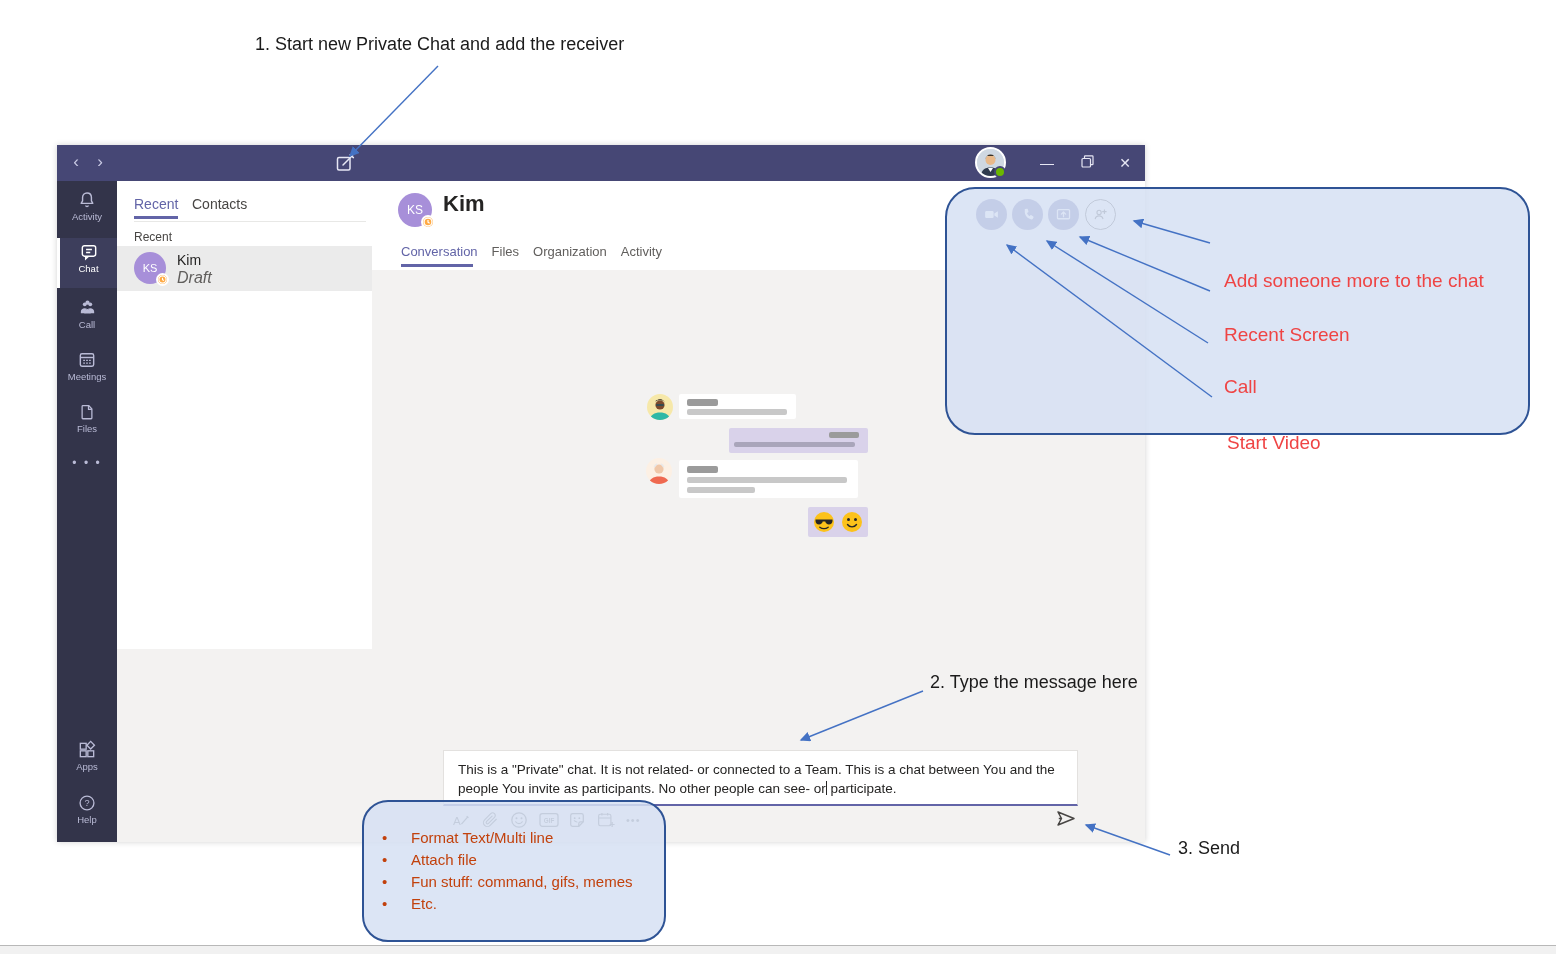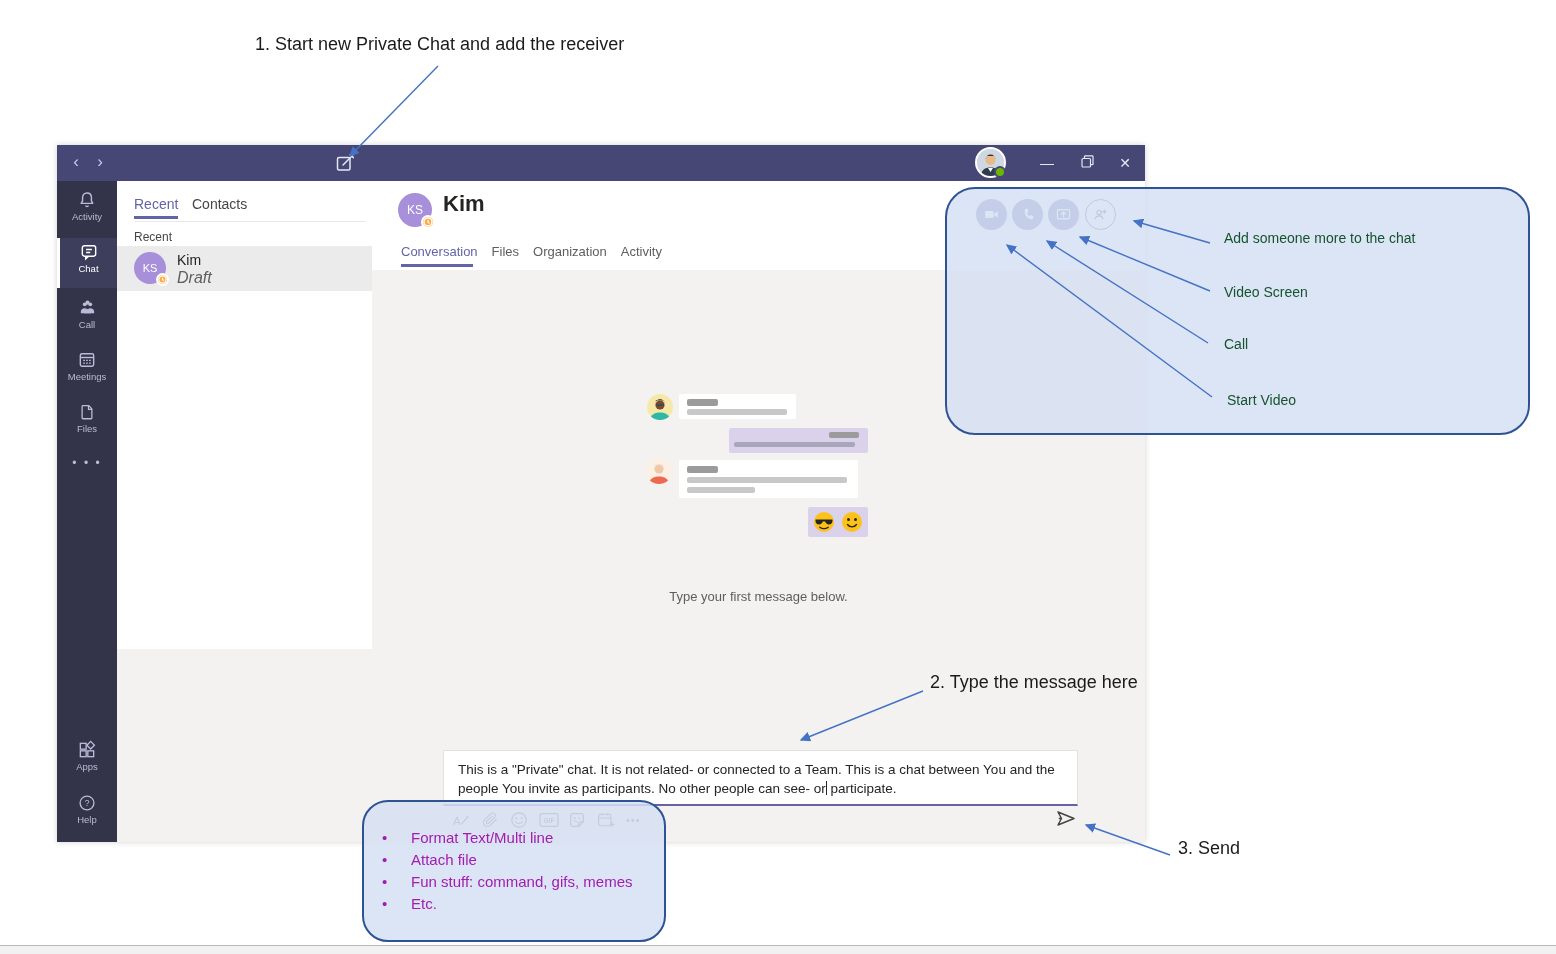--- a/index.html
+++ b/index.html
@@ -79,22 +79,22 @@
   .ct-icon { width:18px; height:18px; display:inline-block; }
   .ct-more { font-size:11px; letter-spacing:1px; color:#605e5c; }
   .send-btn { position:absolute; left:997px; top:662px; width:24px; height:24px; }
 
   
   .ann-text { position:absolute; color:#1b1b1b; font-size:18px; white-space:nowrap; }
   .callout-box { position:absolute; border:2.5px solid #2e5395; background:rgba(214,224,243,0.85);
                  border-radius:30px; }
   #callout-right { left:945px; top:187px; width:585px; height:248px; }
   #callout-bottom { left:362px; top:800px; width:304px; height:142px; border-radius:26px; }
-  .callout-label { position:absolute; font-size:14px; color:#14532d; white-space:nowrap; }
-  .bullet-row { position:absolute; left:382px; font-size:15px; color:#a21caf; white-space:nowrap; }
+  .callout-label { position:absolute; font-size:19px; color:#ef4444; white-space:nowrap;margin-top:40px; }
+  .bullet-row { position:absolute; left:382px; font-size:15px; color:#c2410c; white-space:nowrap; }
   .bullet-row .dot { display:inline-block; width:29px; }
   #arrow-layer { position:absolute; left:0; top:0; width:1556px; height:954px;
                  pointer-events:none; z-index:50; }
   .slide-edge { position:absolute; left:0; top:945px; width:1556px; height:9px;
                 background:#f1f1f1; border-top:1px solid #b8b8b8; }
 </style>
 </head>
 <body>
 
 <div id="teams-window">
@@ -318,21 +318,20 @@
         <path d="M6.8 16.2 c1.2 1 2.6 1.5 4.2 1.5 s3-.5 4.2-1.5" stroke="#262626" stroke-width="1.3" fill="none" stroke-linecap="round"></path>
       </svg>
     <svg style="position:absolute;left:33px;top:4px" width="22" height="22" viewBox="0 0 22 22">
         <circle cx="11" cy="11" r="10" fill="#fcc21b"></circle>
         <circle cx="7.5" cy="8.5" r="1.5" fill="#262626"></circle>
         <circle cx="14.5" cy="8.5" r="1.5" fill="#262626"></circle>
         <path d="M6.5 13.5 c1.1 1.6 2.6 2.4 4.5 2.4 s3.4-.8 4.5-2.4" stroke="#262626" stroke-width="1.4" fill="none" stroke-linecap="round"></path>
       </svg>
   </div>
 
-  <div class="empty-sub">Type your first message below.</div>
 
   <div class="compose"><span>This is a "Private" chat. It is not related- or connected to a Team. This is a chat between You and the people You invite as participants. No other people can see- or</span><span class="caret"></span><span> participate.</span></div>
 
   <div class="compose-toolbar">
     <span class="ct-icon">
       <svg width="18" height="18" viewBox="0 0 20 20">
           <text x="1" y="15" font-size="13" fill="#605e5c" font-family="Liberation Sans, sans-serif">A</text>
           <path d="M10.5 14.5 L17.5 6.5 M16.3 5.8 l2 1.7" stroke="#605e5c" stroke-width="1.4" fill="none"></path>
         </svg></span>
     <span class="ct-icon">
@@ -374,21 +373,21 @@
       </svg>
   </span>
 </div>
 
 <div class="ann-text" style="left:255px;top:34px">1. Start new Private Chat and add the receiver</div>
 <div class="ann-text" style="left:930px;top:672px">2. Type the message here</div>
 <div class="ann-text" style="left:1178px;top:838px">3. Send</div>
 
 <div id="callout-right" class="callout-box"></div>
 <span class="callout-label" style="left:1224px;top:230px">Add someone more to the chat</span>
-<span class="callout-label" style="left:1224px;top:284px">Video Screen</span>
+<span class="callout-label" style="left:1224px;top:284px">Recent Screen</span>
 <span class="callout-label" style="left:1224px;top:336px">Call</span>
 <span class="callout-label" style="left:1227px;top:392px">Start Video</span>
 
 <div id="callout-bottom" class="callout-box"></div>
 <div class="bullet-row" style="top:829px"><span class="dot">•</span><span>Format Text/Multi line</span></div>
 <div class="bullet-row" style="top:851px"><span class="dot">•</span><span>Attach file</span></div>
 <div class="bullet-row" style="top:873px"><span class="dot">•</span><span>Fun stuff: command, gifs, memes</span></div>
 <div class="bullet-row" style="top:895px"><span class="dot">•</span><span>Etc.</span></div>
 
 <svg id="arrow-layer">

